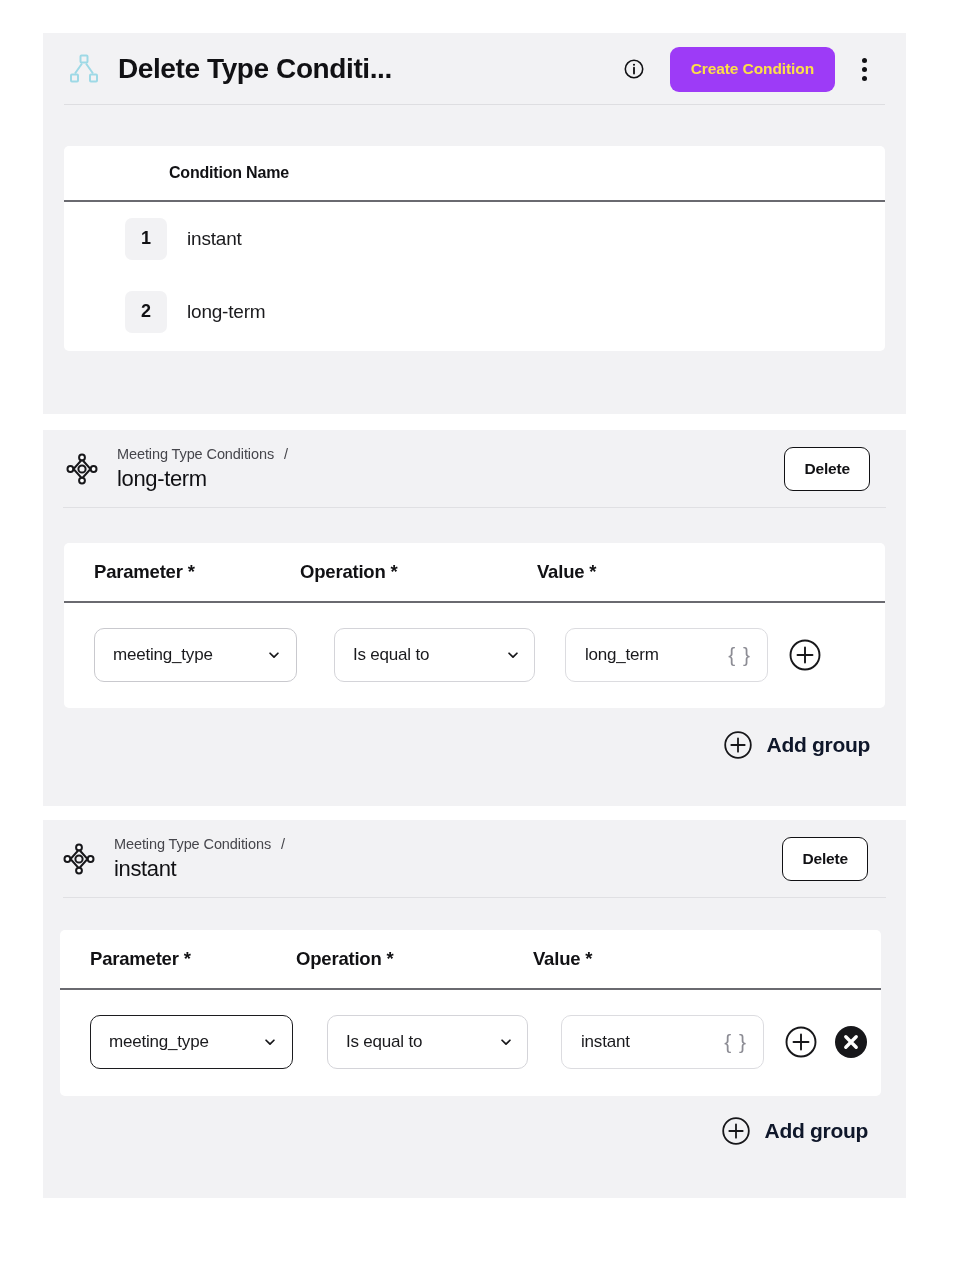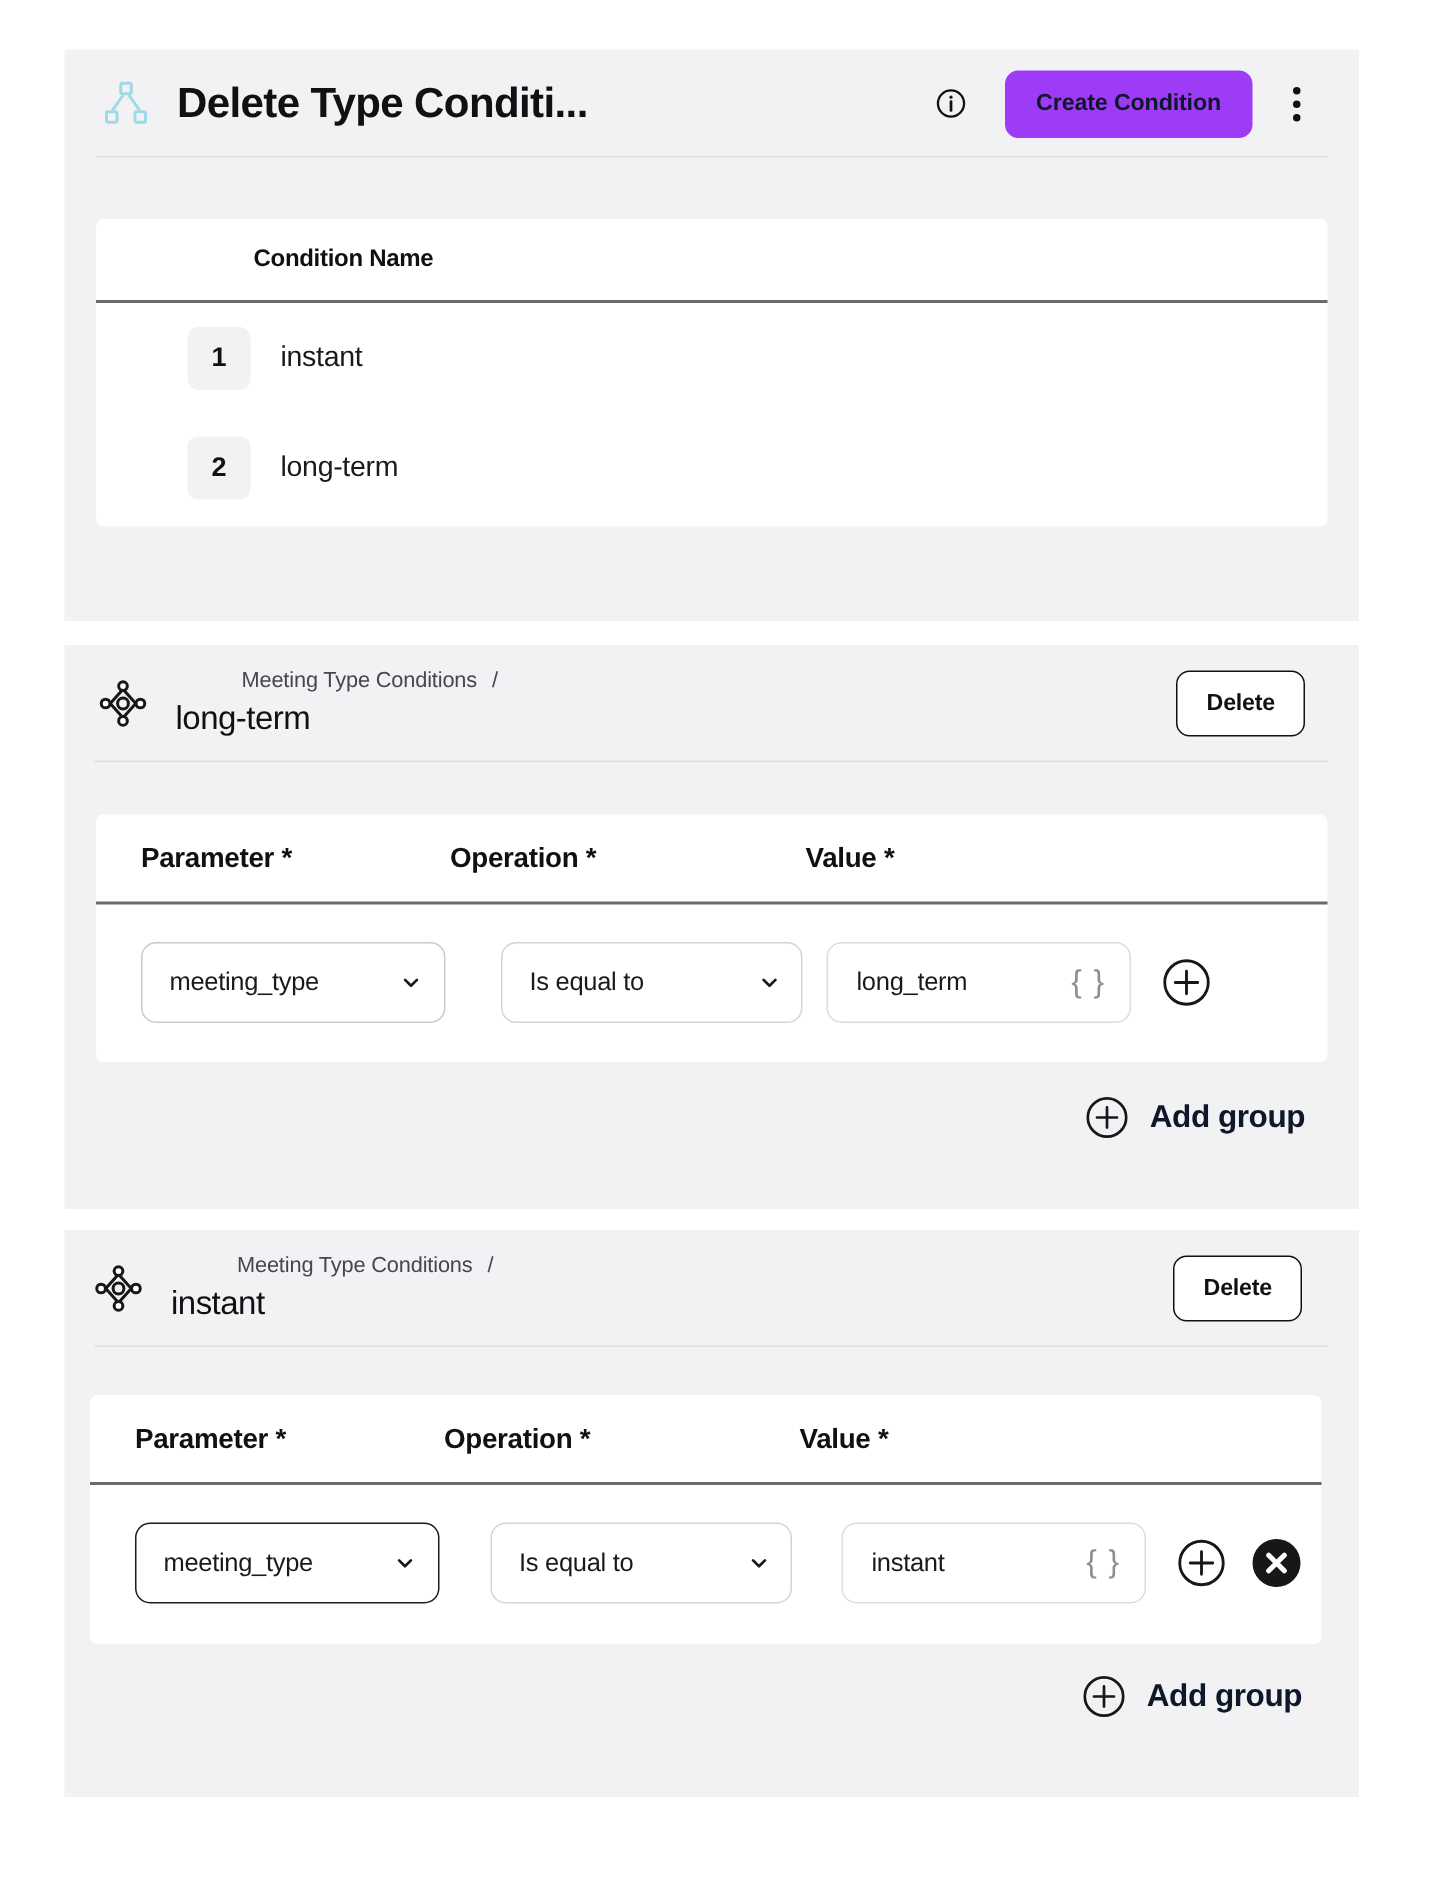--- a/index.html
+++ b/index.html
@@ -75,21 +75,21 @@
     height: 22px;
     flex: 0 0 22px;
     margin-right: 25px;
     display: flex;
     align-items: center;
     justify-content: center;
   }
 
   .btn-primary {
     background: #9d3bf7;
-    color: #0f172a;
+    color: #fde047;
     border: none;
     border-radius: 9px;
     height: 45px;
     padding: 0 21px;
     font-family: "Liberation Sans", sans-serif;
     font-size: 15.5px;
     font-weight: 700;
     letter-spacing: -0.1px;
     cursor: pointer;
     white-space: nowrap;
@@ -198,21 +198,20 @@
     margin-left: 16px;
     flex: 1 1 auto;
     min-width: 0;
   }
   .crumb-line {
     font-size: 14.5px;
     color: #46464c;
     letter-spacing: -0.1px;
     line-height: 1.25;
     white-space: nowrap;
-    margin-left: 44px;
   }
   .crumb-sep { margin-left: 10px; color: #46464c; }
   .crumb-title {
     font-size: 22px;
     font-weight: 400;
     color: #111114;
     letter-spacing: -0.35px;
     line-height: 1.3;
     margin-top: 2px;
   }
@@ -296,21 +295,21 @@
   .chev {
     width: 14px;
     height: 14px;
     flex: 0 0 14px;
     display: block;
   }
 
   .value-box {
     width: 203px;
     height: 54px;
-    margin-left: 16px;
+    margin-left: 30px;
     border: 1.2px solid #dcdce0;
     border-radius: 10px;
     background: #ffffff;
     display: flex;
     align-items: center;
     justify-content: space-between;
     padding: 0 16px 0 19px;
     cursor: text;
   }
   #panel-inst .value-box { margin-left: 33px; }

